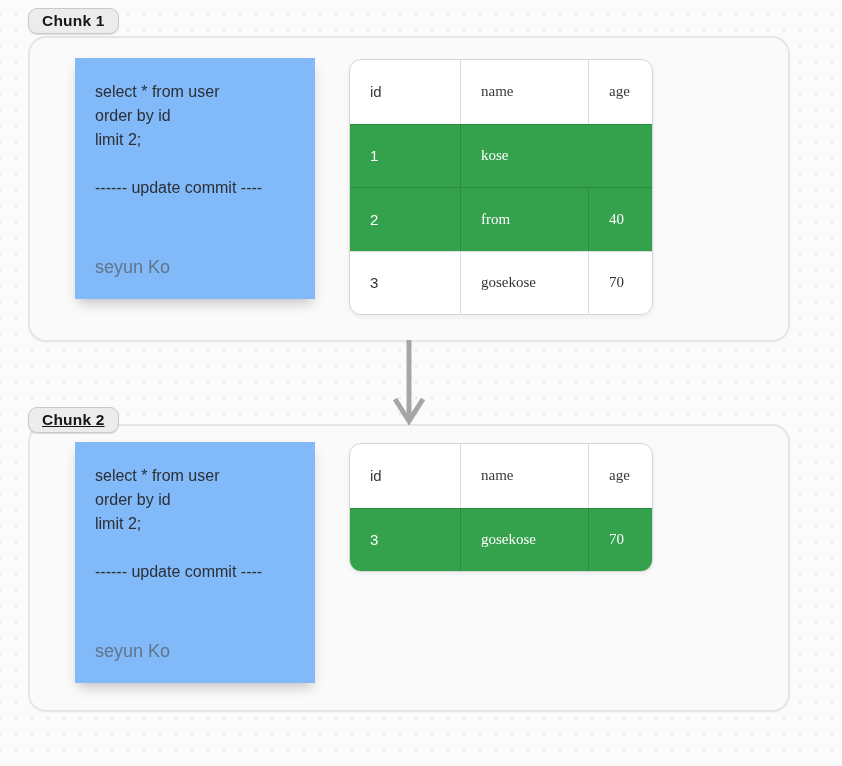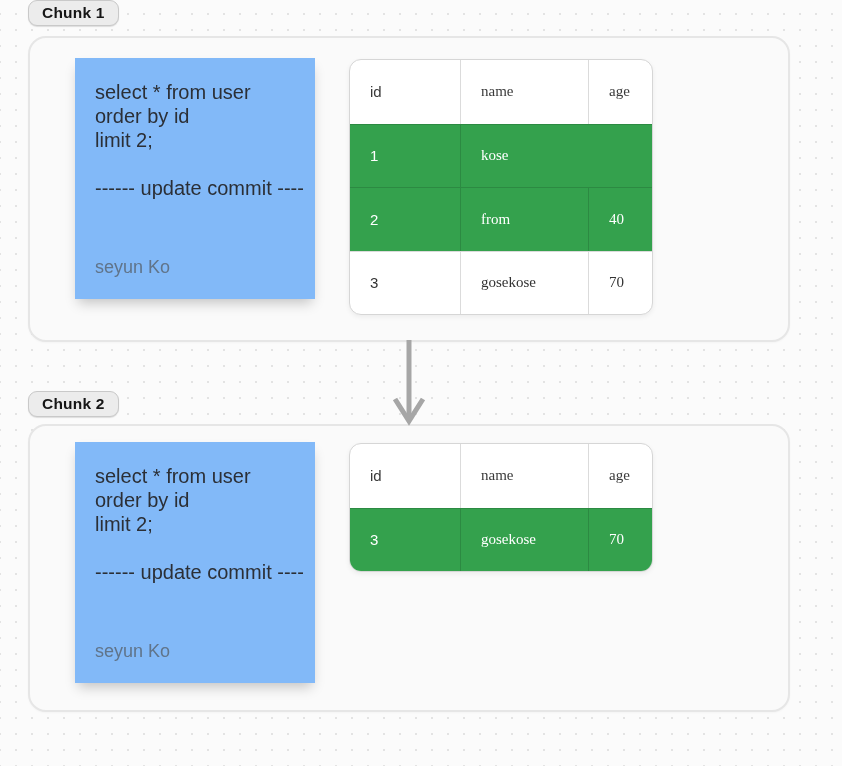--- a/index.html
+++ b/index.html
@@ -39,21 +39,21 @@
 
   .sticky-note{
     position:absolute;left:45px;width:240px;height:241px;
     background:var(--note-bg);
     box-shadow:0 7px 12px -3px rgba(0,0,0,0.22);
     padding:22px 20px 18px 20px;
   }
   #chunk-1-box .sticky-note{top:20px;}
   #chunk-2-box .sticky-note{top:16px;}
   .note-line{
-    font-size:20px;line-height:24px;min-height:24px;
+    font-size:16px;line-height:24px;min-height:24px;
     color:var(--note-text);white-space:pre;
   }
   .note-author{
     position:absolute;left:20px;bottom:21px;
     font-size:18px;color:var(--note-author);
   }
 
   .result-table{
     position:absolute;left:319px;width:304px;
     background:var(--table-bg);
@@ -76,21 +76,21 @@
   .t-cell + .t-cell{border-left:1px solid rgba(0,0,0,0.14);font-family:Liberation Serif, serif;}
   .t-header .t-cell{color:#3A3A3A;}
   .t-row.highlight{background:var(--highlight);}
   .t-row.highlight .t-cell{color:var(--highlight-text);}
 
   .flow-arrow{position:absolute;left:392px;top:340px;z-index:2;}
 </style>
 </head>
 <body>
 
-<div class="chunk-label" style="top:0;">
+<div class="chunk-label" style="top:8px;">
   <span>Chunk 1</span>
 </div>
 
 <section class="chunk-box" id="chunk-1-box">
   <div class="sticky-note">
     <div class="note-line">select * from user</div>
     <div class="note-line">order by id</div>
     <div class="note-line">limit 2;</div>
     <div class="note-line"></div>
     <div class="note-line">------ update commit ----</div>
@@ -118,21 +118,21 @@
       <div class="t-cell">70</div>
     </div>
   </div>
 </section>
 
 <svg class="flow-arrow" width="34" height="86" viewBox="0 0 34 86">
   <line x1="17" y1="0" x2="17" y2="79" stroke="#A6A6A6" stroke-width="5"></line>
   <polyline points="3,59 17,81 31,59" fill="none" stroke="#A6A6A6" stroke-width="5"></polyline>
 </svg>
 
-<div class="chunk-label" style="top:391px;">
+<div class="chunk-label" style="top:407px;text-decoration:underline;">
   <span>Chunk 2</span>
 </div>
 
 <section class="chunk-box" id="chunk-2-box">
   <div class="sticky-note">
     <div class="note-line">select * from user</div>
     <div class="note-line">order by id</div>
     <div class="note-line">limit 2;</div>
     <div class="note-line"></div>
     <div class="note-line">------ update commit ----</div>

